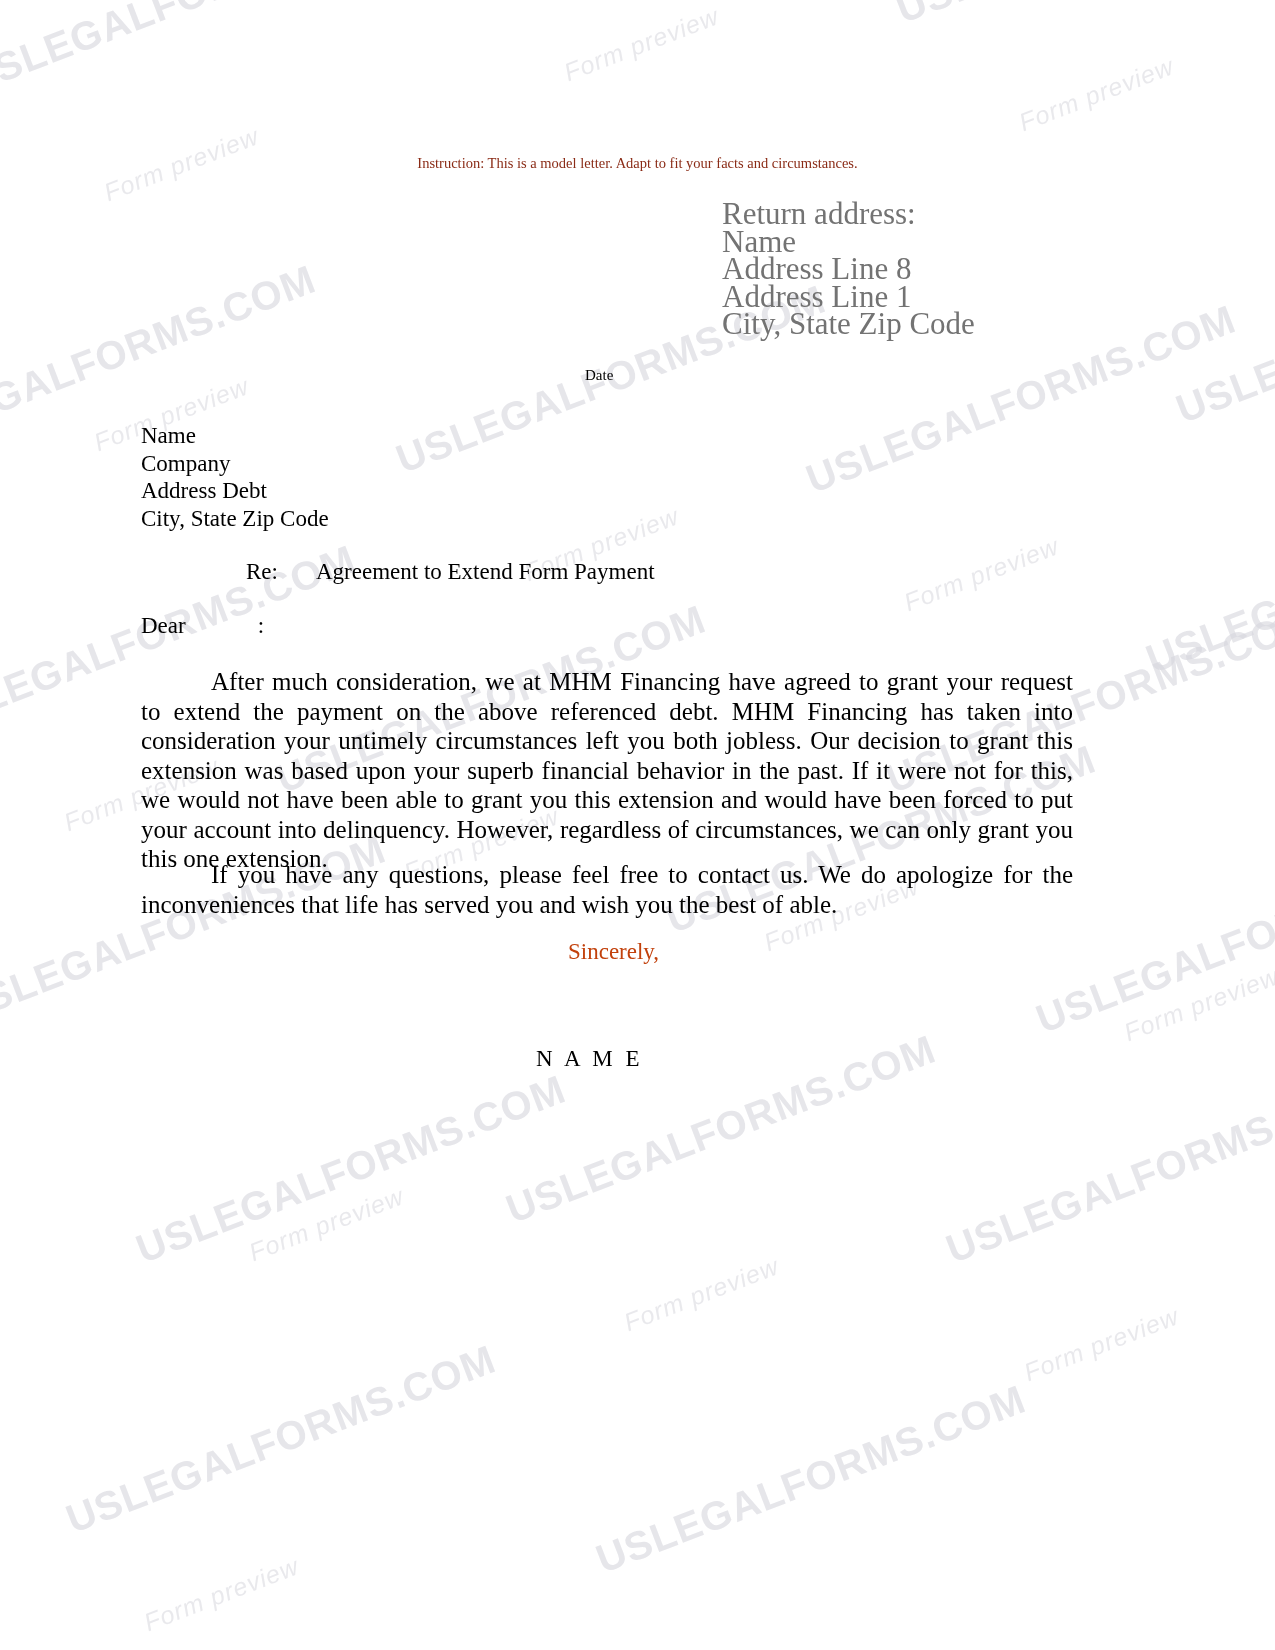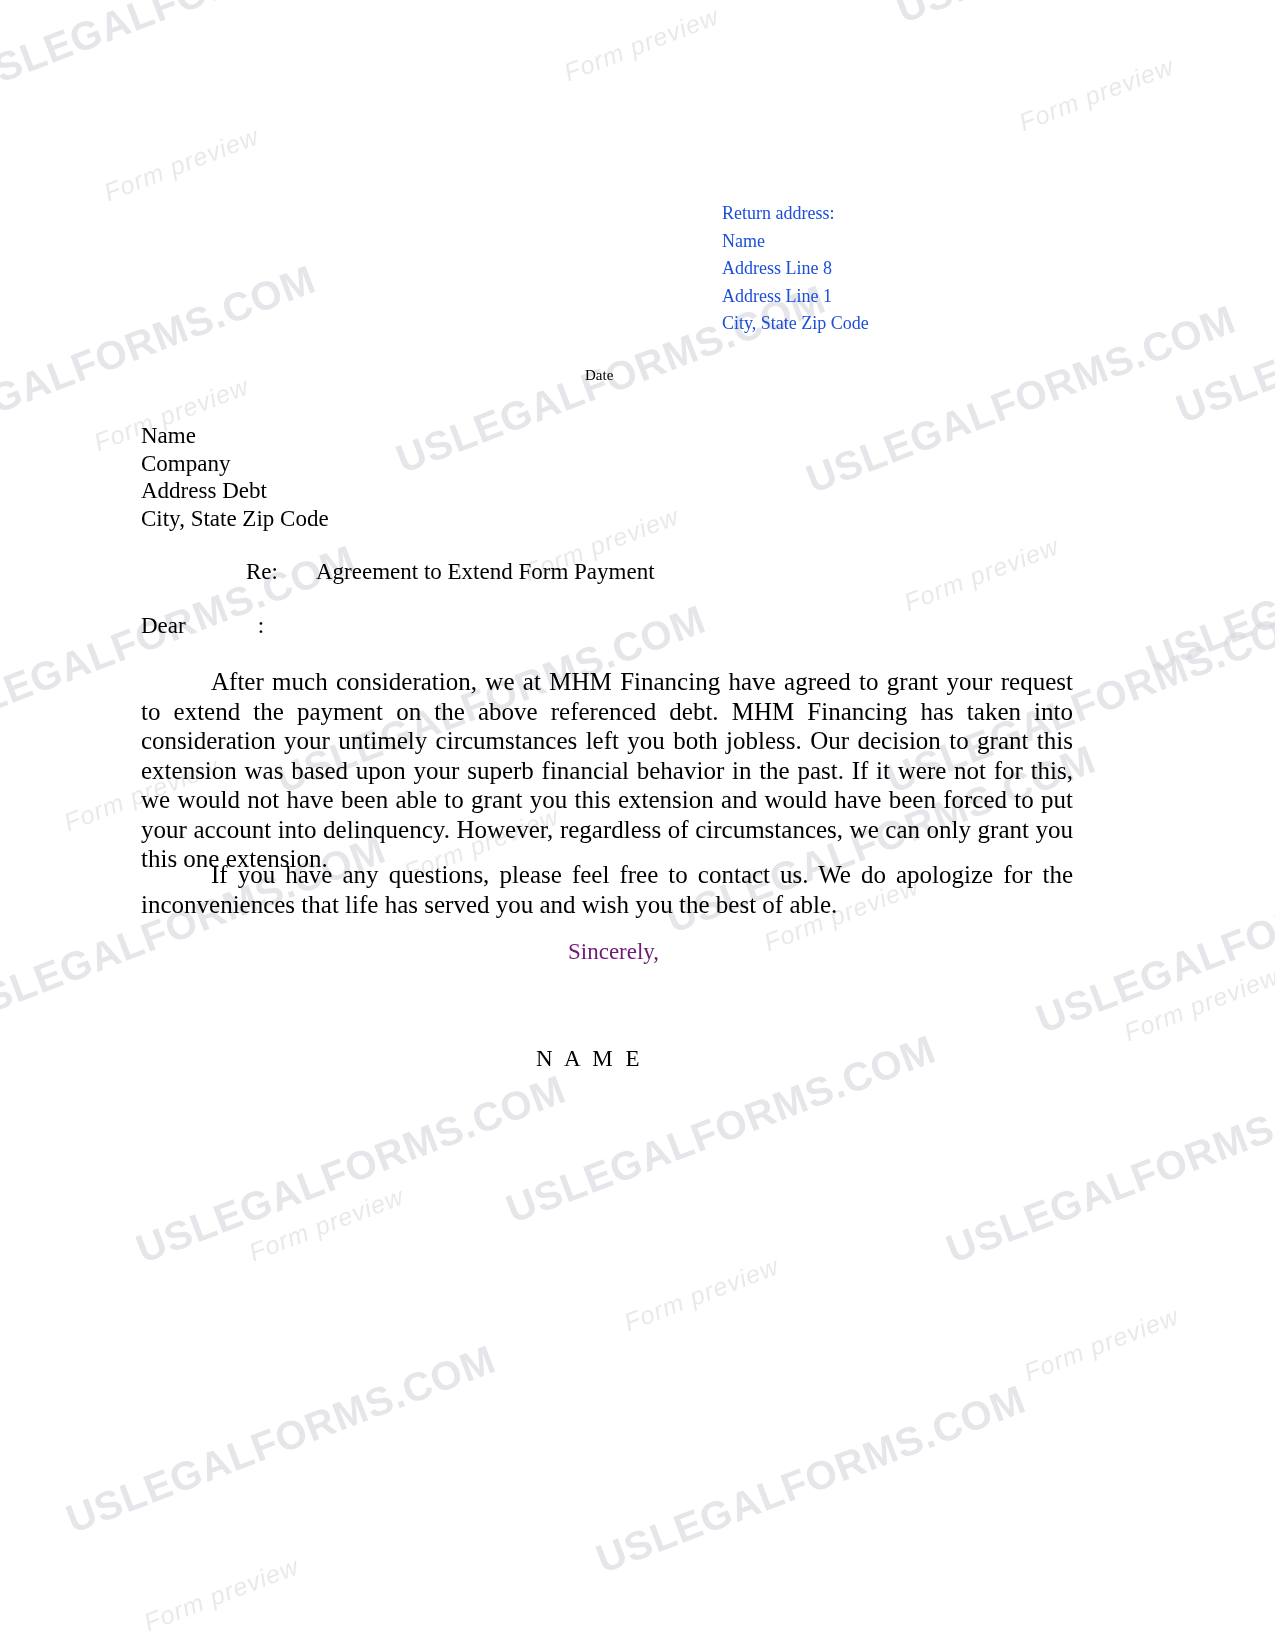--- a/index.html
+++ b/index.html
@@ -70,23 +70,23 @@
     width: 1275px;
     text-align: center;
     font-size: 14.5px;
     color: #8a2b16;
     font-family: "Liberation Serif", serif;
   }
   .return-block {
     position: absolute;
     left: 722px;
     top: 200px;
-    font-size: 18px;
+    font-size: 31px;
     line-height: 27.5px;
-    color: #1d4ed8;
+    color: #737373;
   }
   .date-line {
     position: absolute;
     left: 585px;
     top: 367px;
     font-size: 15px;
     color: #000;
   }
   .recipient-block {
     position: absolute;
@@ -129,21 +129,21 @@
     text-indent: 70px;
     color: #000;
   }
   .para-1 { top: 667px; }
   .para-2 { top: 860px; }
   .closing {
     position: absolute;
     left: 568px;
     top: 939px;
     font-size: 23px;
-    color: #701a75;
+    color: #c2410c;
   }
   .signature-name {
     position: absolute;
     left: 536px;
     top: 1046px;
     font-size: 23px;
     letter-spacing: 3.5px;
     color: #000;
     text-align: right;
   }
@@ -203,20 +203,21 @@
     <div class="wm wm-main" style="left:60px; top:1500px; transform:rotate(-21deg);">USLEGALFORMS.COM</div>
     <div class="wm wm-sub" style="left:140px; top:1610px; transform:rotate(-21deg);">Form preview</div>
 
     <div class="wm wm-main" style="left:590px; top:1540px; transform:rotate(-21deg);">USLEGALFORMS.COM</div>
 
     <div class="wm wm-main" style="left:1140px; top:640px; transform:rotate(-21deg);">USLEGALFORMS.COM</div>
   </div>
 
   <div class="content">
 
+    <div class="instruction">Instruction:  This is a model letter.  Adapt to fit your facts and circumstances.</div>
 
     <div class="return-block">
       <div>Return address:</div>
       <div>Name</div>
       <div>Address Line 8</div>
       <div>Address Line 1</div>
       <div>City, State  Zip Code</div>
     </div>
 
     <div class="date-line">Date</div>

